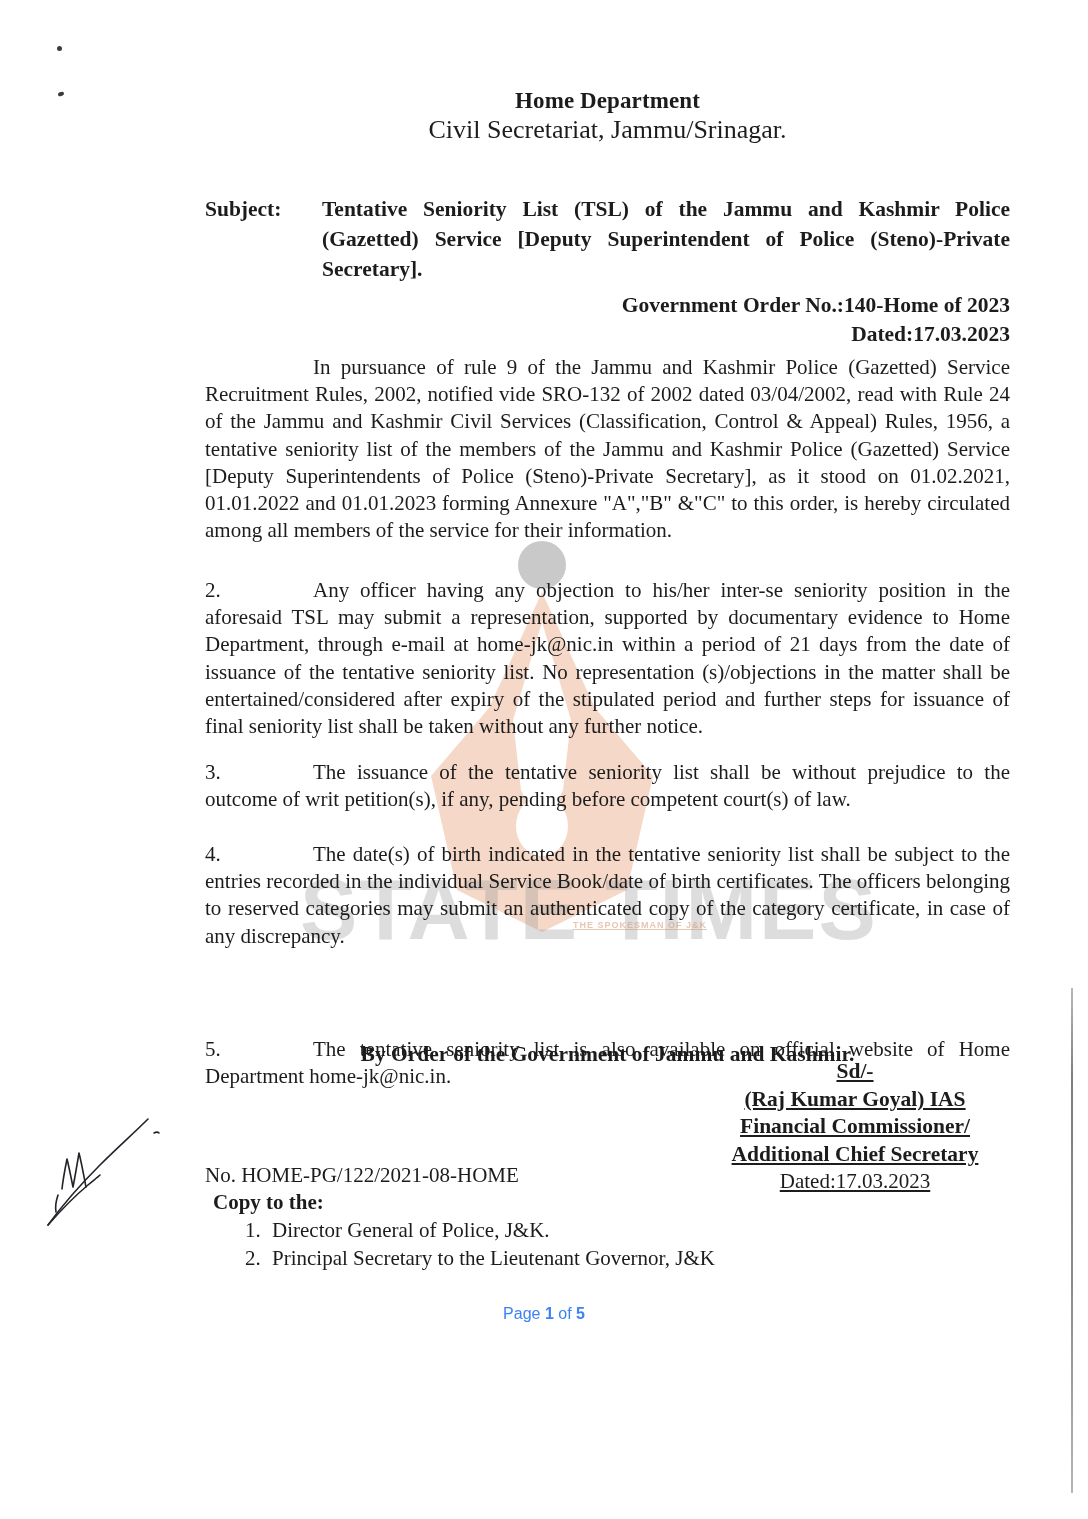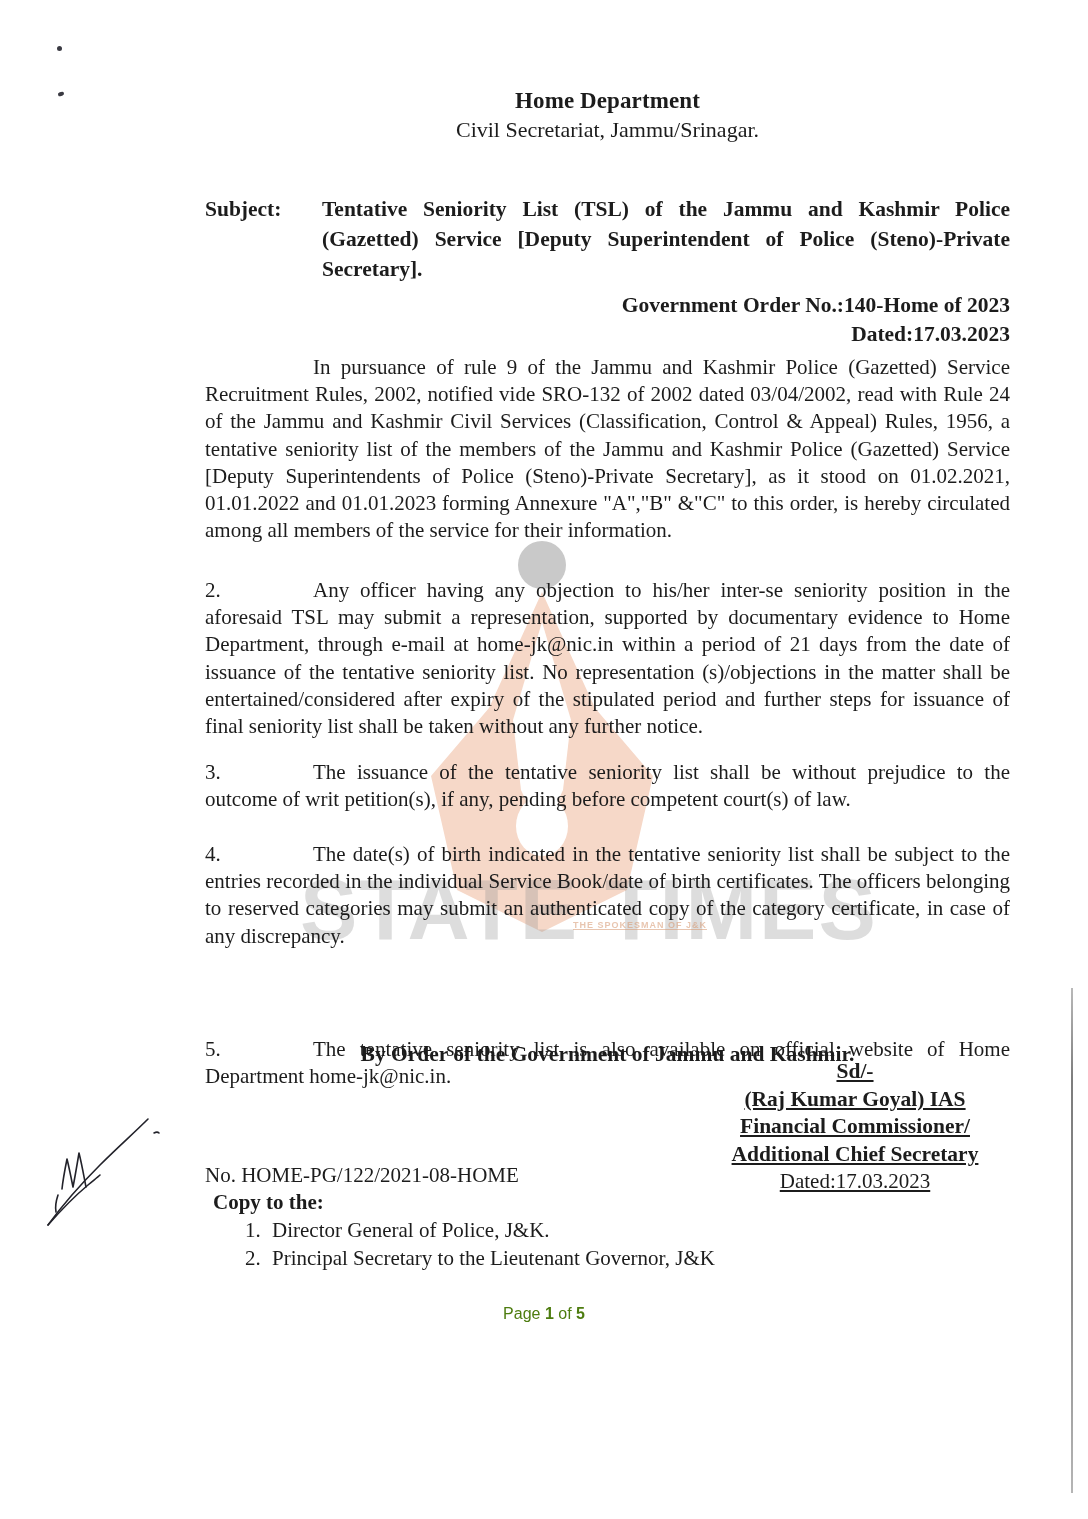--- a/index.html
+++ b/index.html
@@ -86,21 +86,21 @@
     width: 805px;
   }
   .ctr { text-align: center; }
   .hdr-line {
     font-weight: 700;
     font-size: 23px;
     line-height: 29px;
     letter-spacing: 0.1px;
   }
   .hdr-sub {
-    font-size: 22px;
+    font-size: 26px;
     line-height: 30px;
     text-align: center;
   }
 
   .subject-block {
     position: absolute;
     left: 205px;
     top: 194px;
     width: 805px;
     display: flex;
@@ -194,21 +194,21 @@
   #copy-list li { padding-left: 6px; }
 
   #page-footer {
     position: absolute;
     left: 0;
     top: 1305px;
     width: 1088px;
     text-align: center;
     font-family: "Liberation Sans", sans-serif;
     font-size: 16px;
-    color: #4d7c0f;
+    color: #3b82f6;
   }
   #page-footer b { font-weight: 700; }
 
   #signature-svg {
     position: absolute;
     left: 38px;
     top: 1095px;
     width: 170px;
     height: 150px;
   }

